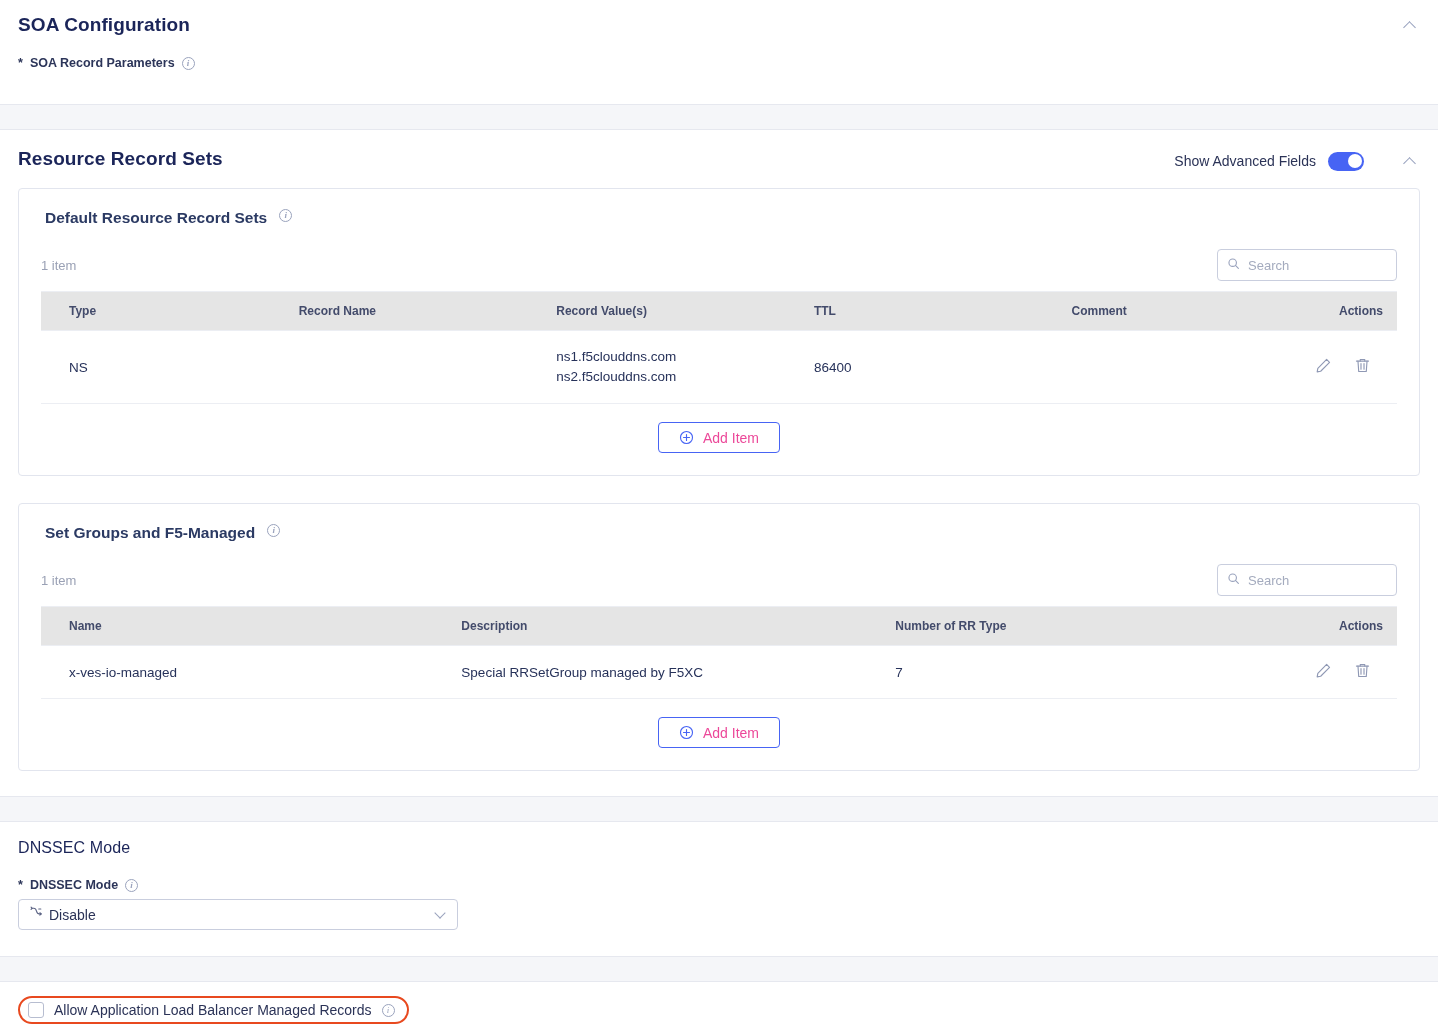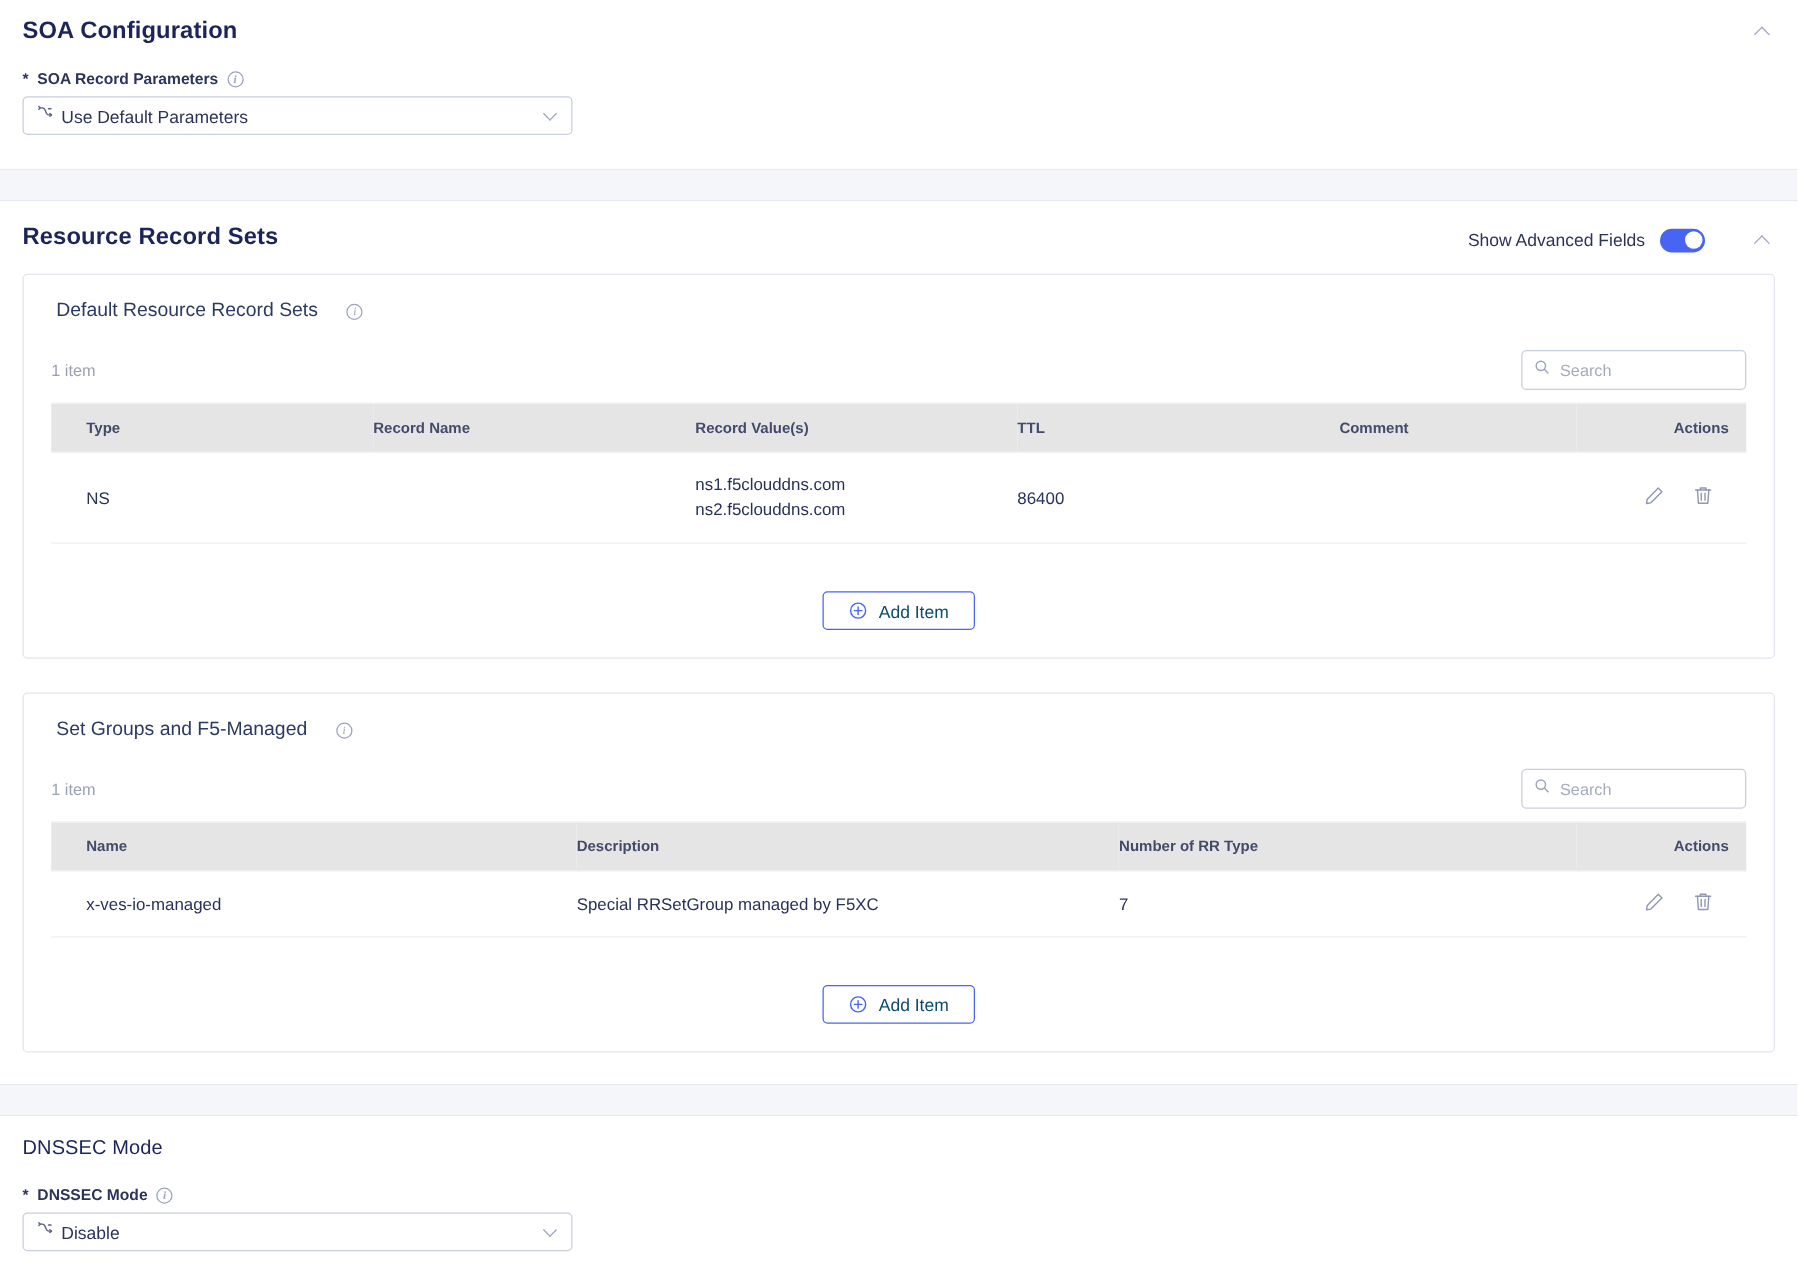--- a/index.html
+++ b/index.html
@@ -79,22 +79,22 @@
     position: absolute; top: 2.5px; right: 2.5px;
     width: 14px; height: 14px; border-radius: 50%; background: #fff;
   }
 
   
   .card {
     border: 1px solid #e2e5ee; border-radius: 4px; background: #fff;
     margin: 0 18px;
   }
   .card-title {
-    font-size: 15.5px; color: #2b3a63; font-weight: normal;
-    display: flex; align-items: center; gap: 23px;
+    font-size: 15.5px; color: #2b3a63; font-weight: bold;
+    display: flex; align-items: flex-start; gap: 12px;
     padding: 20px 26px 0 26px;
   }
   .card-toolbar {
     display: flex; align-items: center; justify-content: space-between;
     padding: 22px 22px 10px 22px;
   }
   .item-count { font-size: 13px; color: #9aa1b5; padding-left: 0px; }
   .search-box {
     width: 180px; height: 32px; border: 1px solid #c9cede; border-radius: 4px;
     display: flex; align-items: center; gap: 8px; padding: 0 9px; background:#fff;
@@ -117,24 +117,23 @@
   tbody td:first-child { padding-left: 28px; }
   td.actions, th.actions { text-align: right; padding-right: 14px; }
   .rv-line { line-height: 20px; }
 
   .act-wrap { display: inline-flex; gap: 22px; justify-content: flex-end; padding-right: 12px; }
   .act-icon { width: 17px; height: 17px; color: #8f98b4; cursor: pointer; display:block; }
 
   .add-row { display: flex; justify-content: center; padding: 18px 0 22px 0; }
   .add-btn {
     border: 1px solid #4764f4; border-radius: 4px; background: #fff;
-    color: #0c4a6e; font-size: 14px; height: 31px; padding: 0 20px;
+    color: #ec4899; font-size: 14px; height: 31px; padding: 0 20px;
     display: inline-flex; align-items: center; gap: 9px; cursor: pointer;
     font-family: "Liberation Sans", sans-serif;
-    margin-top: 20px;
   }
   .plus-ic { width: 15px; height: 15px; flex: none; }
 
   
   .cb-row {
     display: inline-flex; align-items: center; gap: 10px;
     margin: 14px 0 0 18px; padding: 6px 14px 6px 10px; position: relative;
   }
   .cb-box {
     width: 16px; height: 16px; border: 1.4px solid #b7bdd0; border-radius: 3px;
@@ -158,32 +157,20 @@
       <div class="chevron-btn">
         <i class="chev"></i>
       </div>
     </div>
 
     <div style="padding:20px 18px 0 18px;">
       <div class="field-label">
         <span class="star">*</span>
         <span>SOA Record Parameters</span>
         <span class="info-icon">i</span>
-      </div>
-      <div class="select-box">
-        <span class="lead-icon">
-          <svg width="15" height="15" viewBox="0 0 16 16" fill="none" stroke="#5b6384" stroke-width="1.2" stroke-linecap="round" stroke-linejoin="round">
-            <path d="M3 3.5h2.2c1.6 0 2.2 1 2.8 3s1.2 3 2.8 3H13"></path>
-            <path d="M2.2 2.3 3.4 3.5 2.2 4.7"></path>
-            <path d="M11.6 8.3 13 9.5 11.6 10.7"></path>
-            <path d="M10.4 4.2 12.6 4.2"></path>
-          </svg>
-        </span>
-        <span class="val">Use Default Parameters</span>
-        <i class="caret"></i>
       </div>
     </div>
     <div style="height:27px;"></div>
   </div>
 
   <div class="band"></div>
 
   
   <div class="section" style="padding-top:18px;">
     <div class="section-head">

